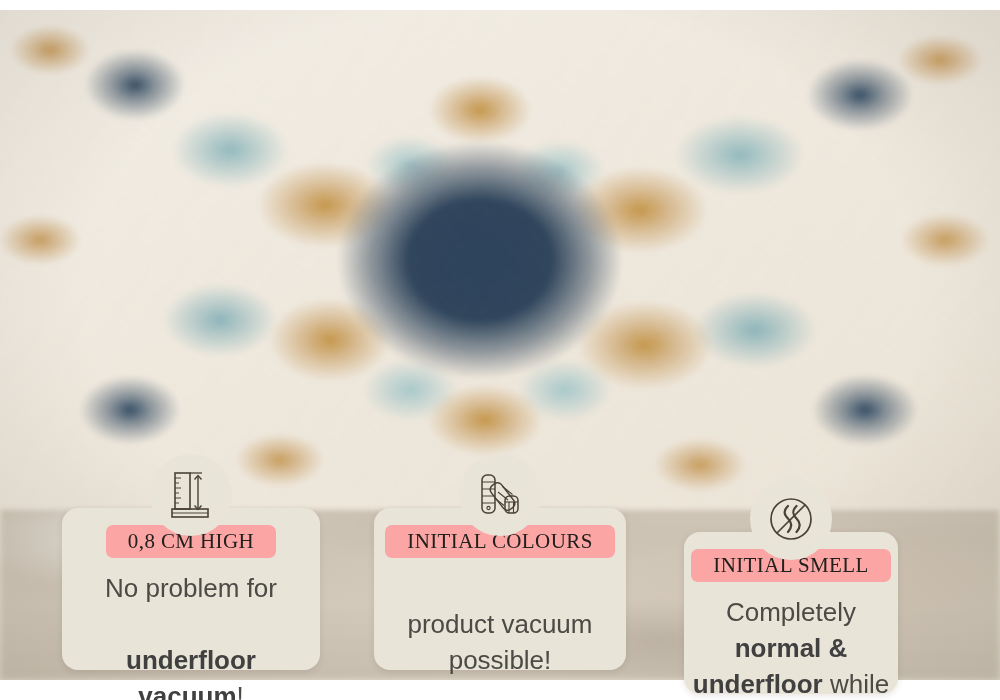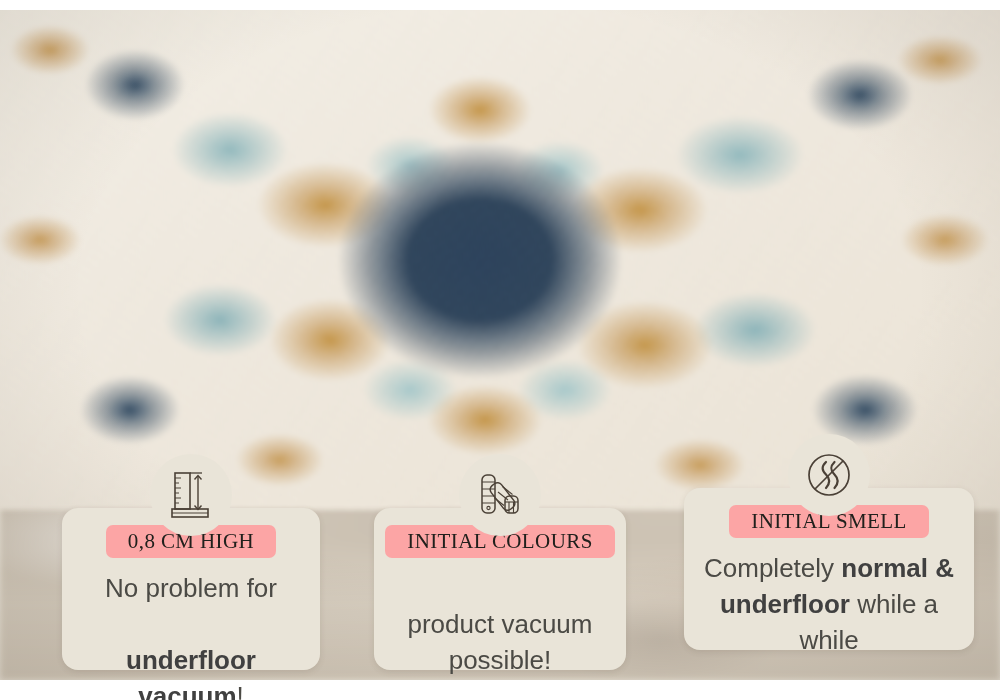--- a/index.html
+++ b/index.html
@@ -124,21 +124,21 @@
   .feature {
     position: absolute;
     background: #e9e4d8;
     border-radius: 16px;
     box-shadow: 0 2px 6px rgba(70,60,45,.12);
     text-align: center;
     box-sizing: border-box;
   }
   .feature.c1 { left: 62px;  top: 508px; width: 258px; height: 162px; }
   .feature.c2 { left: 374px; top: 508px; width: 252px; height: 162px; }
-  .feature.c3 { left: 684px; top: 488px; width: 290px; height: 162px; }
+  .feature.c3 { left: 684px; top: 532px; width: 214px; height: 162px; }
 
   .icon-bubble {
     position: absolute;
     width: 82px;
     height: 82px;
     border-radius: 50%;
     background: #e9e4d8;
     display: flex;
     align-items: center;
     justify-content: center;

